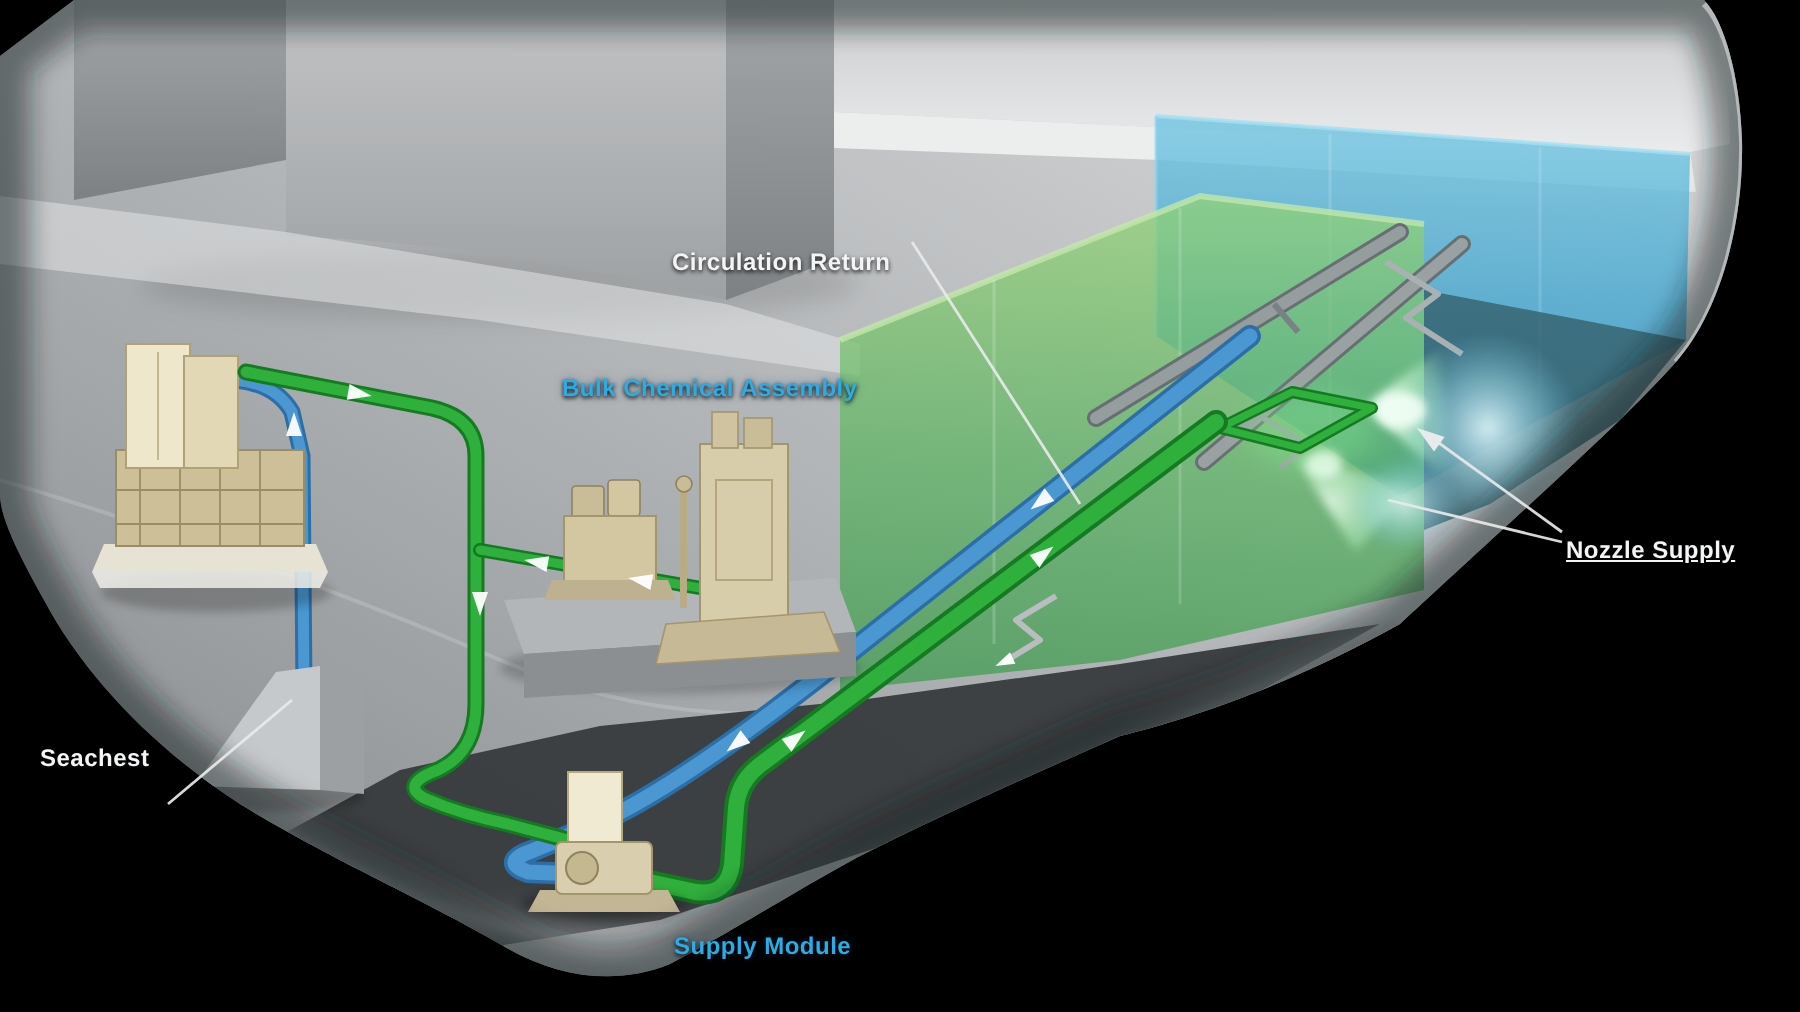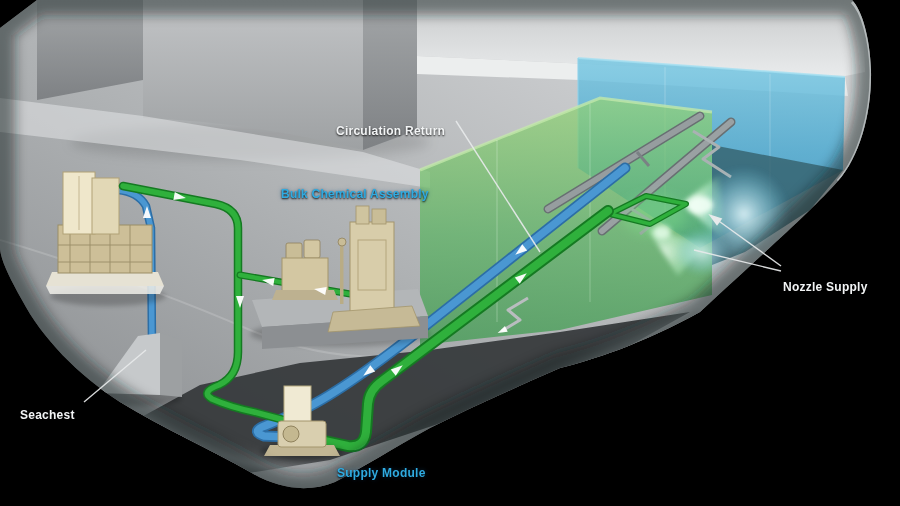--- a/index.html
+++ b/index.html
@@ -207,16 +207,16 @@
     <line x1="456" y1="121" x2="540" y2="252"></line>
     <line x1="781" y1="266" x2="716" y2="219"></line>
     <line x1="781" y1="271" x2="694" y2="250"></line>
     <line x1="84" y1="402" x2="146" y2="350"></line>
   </g>
   <path transform="translate(714,218) rotate(216)" d="M-7,-4.5 L7,0 L-7,4.5 Z" fill="#e8eaeb"></path>
 </svg>
 
 <div class="label cyan" style="left:265px; top:187px;margin-left:16px;">Bulk Chemical Assembly</div>
 <div class="label white" style="left:336px; top:124px;">Circulation Return</div>
-<div class="label white" style="left:783px; top:280px;">Nozzle Supply</div>
-<div class="label white" style="left:20px;  top:408px;">Seachest</div>
+<div class="label white" style="left:783px; top:268px;text-decoration:underline;">Nozzle Supply</div>
+<div class="label white" style="left:20px;  top:372px;">Seachest</div>
 <div class="label cyan" style="left:337px; top:466px;">Supply Module</div>
 </div>
 
 </body></html>

